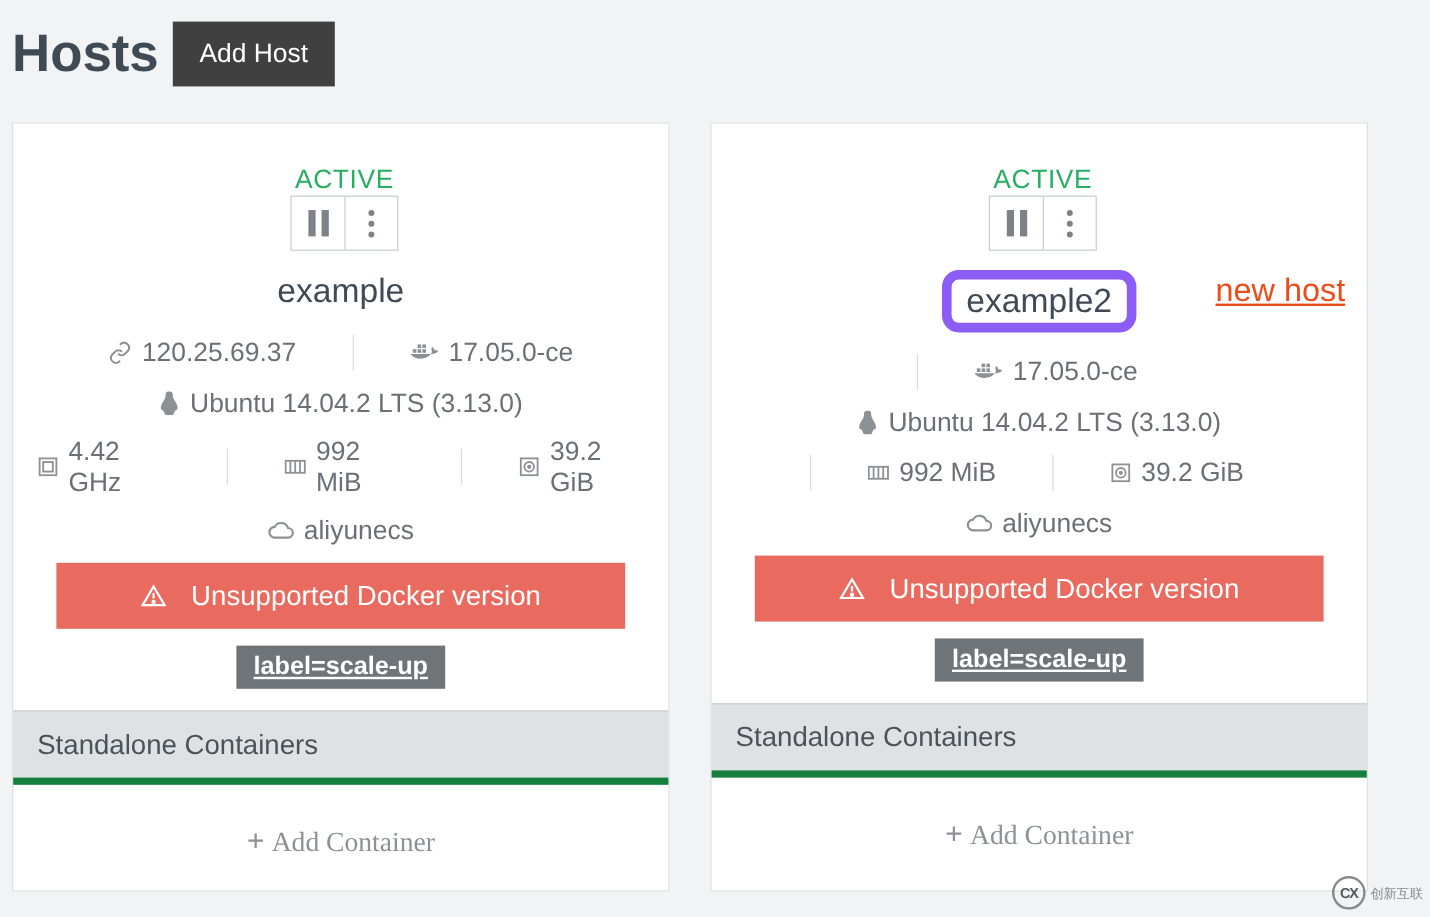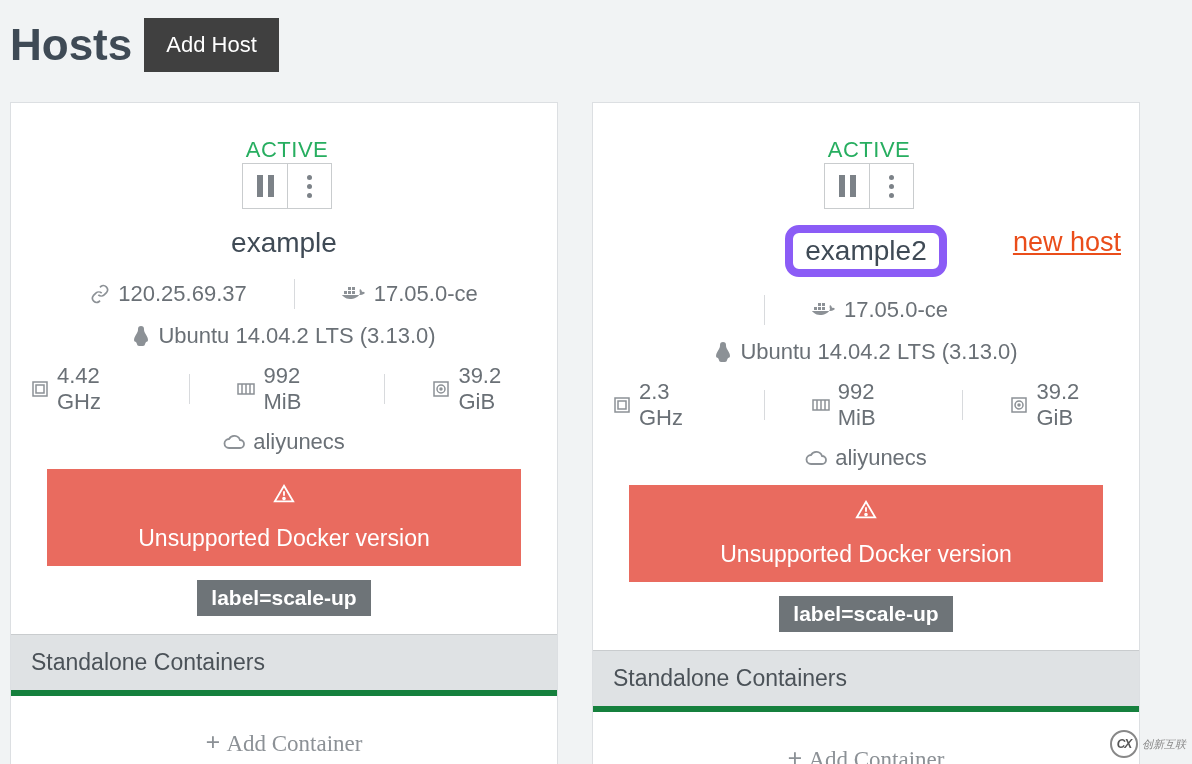--- a/index.html
+++ b/index.html
@@ -112,31 +112,31 @@
     margin: 14px 36px 14px 36px;
     background: #e96b5f;
     color: #fff;
     font-size: 23px;
     padding: 14px 0;
     text-align: center;
     display:flex;
     align-items:center;
     justify-content:center;
     gap:20px;
-    flex-direction:column;
   }
   .label-tag {
     display: block;
     width: fit-content;
     margin: 0 auto 18px auto;
     background: #6e7478;
     color: #fff;
     font-size: 21px;
     font-weight: 600;
     padding: 6px 14px;
+    text-decoration: underline;
   }
 
   .section-header {
     background: #dfe2e4;
     border-top: 1px solid #c9ccce;
     border-bottom: 6px solid #15803d;
     padding: 14px 20px;
     font-size: 23px;
     color: #4b5258;
   }
@@ -152,21 +152,20 @@
 
   .watermark {
     position: absolute;
     right: 6px;
     bottom: 6px;
     font-size: 11px;
     color: #888;
     display:flex;
     align-items:center;
     gap:4px;
-    font-style:italic;
   }
   .watermark-circle {
     width:28px; height:28px; border:2px solid #888; border-radius:50%;
     display:flex; align-items:center; justify-content:center;
     font-size:12px; font-weight:700; color:#555; letter-spacing:-1px;
   }
 </style>
 </head>
 <body>
 
@@ -348,29 +347,20 @@
         <span class="meta-icon">
           <svg width="18" height="20" viewBox="0 0 18 20" fill="currentColor">
               <path d="M9 0c-2 0-3 1-3 3 0 1 0 2-1 4s-3 4-3 7c0 1 1 2 2 2l1 2c0 1 1 2 2 2h4c1 0 2-1 2-2l1-2c1 0 2-1 2-2 0-3-2-5-3-7s-1-3-1-4c0-2-1-3-3-3z"></path>
             </svg>
         </span>
         <span>Ubuntu 14.04.2 LTS (3.13.0)</span>
       </div>
     </div>
 
     <div class="info-row">
-      <div class="info-item">
-        <span class="meta-icon">
-          <svg width="18" height="18" viewBox="0 0 18 18" fill="none" stroke="currentColor" stroke-width="1.5">
-              <rect x="2" y="2" width="14" height="14"></rect>
-              <rect x="5" y="5" width="8" height="8"></rect>
-            </svg>
-        </span>
-        <span>2.3 GHz</span>
-      </div>
       <div class="info-sep"></div>
       <div class="info-item">
         <span class="meta-icon">
           <svg width="18" height="18" viewBox="0 0 18 18" fill="none" stroke="currentColor" stroke-width="1.5">
               <rect x="1" y="4" width="16" height="10"></rect>
               <line x1="5" y1="4" x2="5" y2="14"></line>
               <line x1="9" y1="4" x2="9" y2="14"></line>
               <line x1="13" y1="4" x2="13" y2="14"></line>
             </svg>
         </span>

